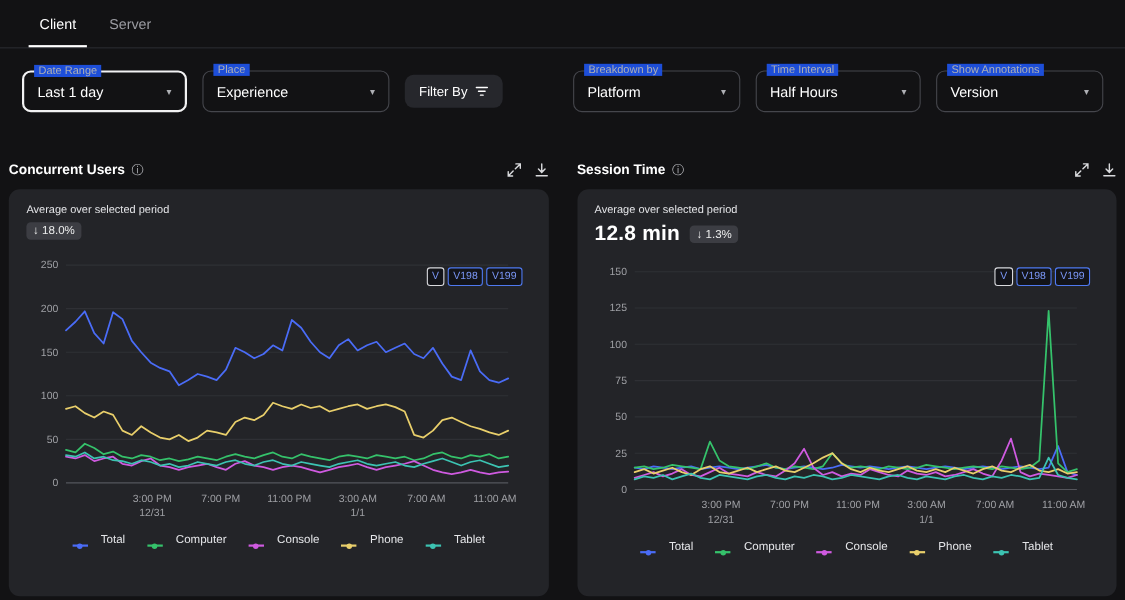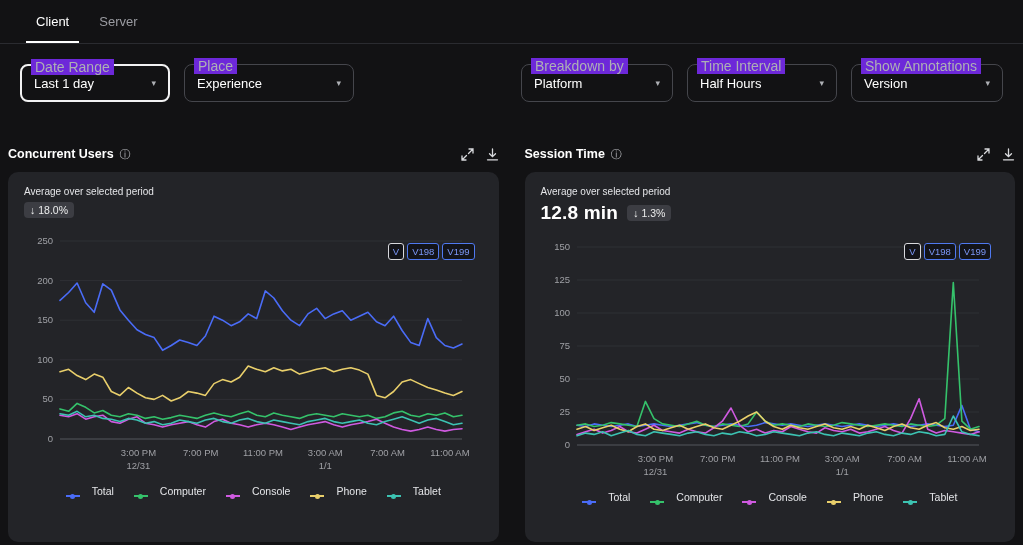--- a/index.html
+++ b/index.html
@@ -8,21 +8,21 @@
 
   
   .tabs{display:flex;gap:30px;padding:0 36px;height:44px;border-bottom:1px solid #2a2b30;align-items:stretch}
   .tab{display:flex;align-items:center;font-size:13px;color:#9a9ba1;cursor:pointer;position:relative}
   .tab.active{color:#fff;font-weight:normal}
   .tab.active::after{content:"";position:absolute;left:-10px;right:-10px;bottom:0;height:2px;background:#fff}
 
   
   .filters{display:flex;align-items:center;padding:20px 20px 14px;gap:14px}
   .select{position:relative;height:38px;border:1px solid #45464c;border-radius:8px;background:#121214;display:flex;align-items:center;justify-content:space-between;padding:0 12px;font-size:13px;cursor:pointer}
-  .select .flabel{position:absolute;top:-7px;left:9px;font-size:14px;color:#aeb0b5;background:#6d28d9;padding:0 4px;white-space:nowrap}
+  .select .flabel{position:absolute;top:-7px;left:9px;font-size:10px;color:#aeb0b5;background:#1d4ed8;padding:0 4px;white-space:nowrap}
   .select .caret{color:#aeb0b5;font-size:9px;margin-left:10px}
   .select.highlight{border:2px solid #f2f2f3}
   .w-date{width:150px}.w-place{width:170px}.w-breakdown{width:152px}.w-interval{width:150px}.w-anno{width:152px}
   .btn-filter{height:30px;background:#26272c;border:none;border-radius:8px;color:#fff;font-size:12px;display:flex;align-items:center;gap:7px;padding:0 13px;cursor:pointer;font-family:inherit}
   .spacer{flex:1}
 
   
   .charts{display:flex;gap:26px;padding:26px 8px 0}
   .col{flex:1;min-width:0;display:flex;flex-direction:column}
   .card-head{display:flex;align-items:center;height:24px;margin-bottom:6px}
@@ -67,20 +67,26 @@
     <span>Last 1 day</span>
     <span class="caret">▾</span>
   </div>
 
   <div class="select w-place">
     <span class="flabel">Place</span>
     <span>Experience</span>
     <span class="caret">▾</span>
   </div>
 
+  <button class="btn-filter">
+    <span>Filter By</span>
+    <svg width="12" height="12" viewBox="0 0 12 12">
+      <path d="M1 2.5h10M3 6h6M4.8 9.5h2.4" stroke="#ffffff" stroke-width="1.3" fill="none" stroke-linecap="round"></path>
+    </svg>
+  </button>
 
   <div class="spacer"></div>
 
   <div class="select w-breakdown">
     <span class="flabel">Breakdown by</span>
     <span>Platform</span>
     <span class="caret">▾</span>
   </div>
 
   <div class="select w-interval">

